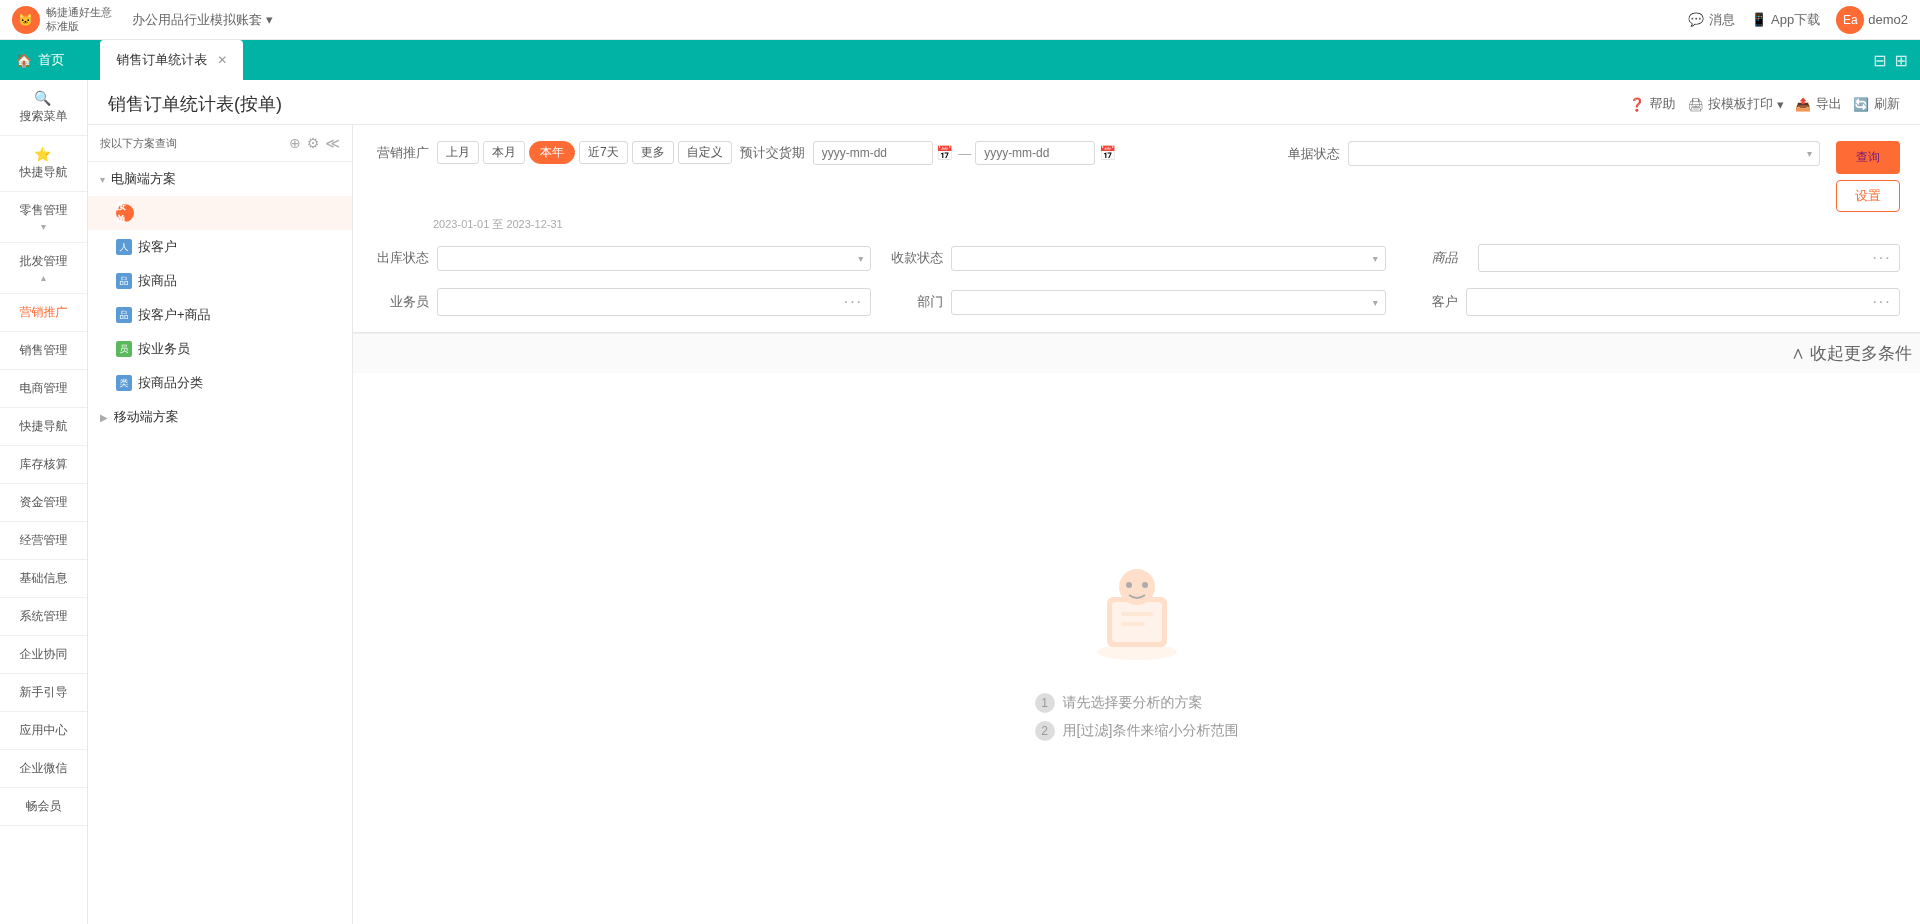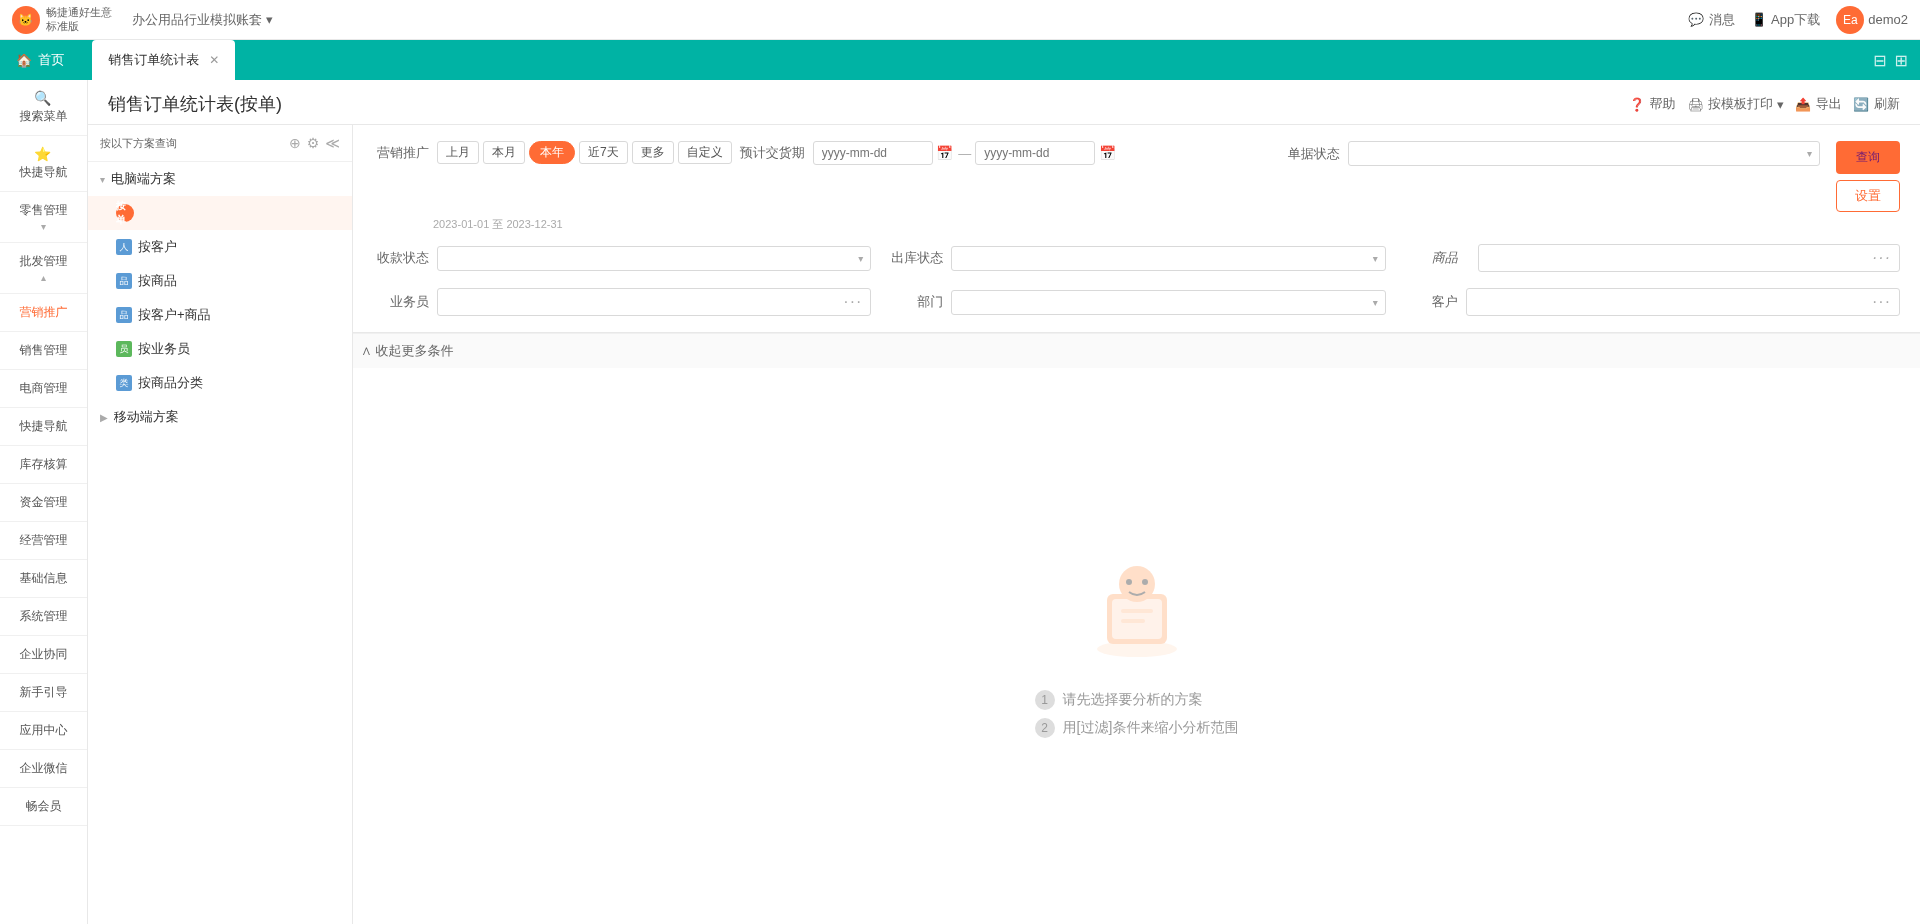--- a/index.html
+++ b/index.html
@@ -13,21 +13,21 @@
     .logo-text { font-size: 11px; color: #666; line-height: 1.2; }
     .app-selector { display: flex; align-items: center; gap: 4px; color: #666; font-size: 13px; margin-left: 12px; cursor: pointer; }
     .top-bar-right { display: flex; align-items: center; gap: 16px; color: #666; font-size: 13px; }
     .top-bar-right-item { display: flex; align-items: center; gap: 4px; cursor: pointer; }
     .user-avatar { width: 28px; height: 28px; border-radius: 50%; background: #ff6b35; display: flex; align-items: center; justify-content: center; color: white; font-size: 12px; }
 
     
     .tab-bar { height: 40px; background: #00b3a4; display: flex; align-items: center; padding: 0 0; flex-shrink: 0; }
     .tab-item { height: 40px; padding: 0 16px; display: flex; align-items: center; cursor: pointer; color: rgba(255,255,255,0.85); font-size: 13px; gap: 6px; }
     .tab-item.home { color: white; }
-    .tab-item.active { background: white; color: #333; border-radius: 4px 4px 0 0; margin-left: 12px; }
+    .tab-item.active { background: white; color: #333; border-radius: 4px 4px 0 0; margin-left: 20px; }
     .tab-close { color: #999; font-size: 12px; margin-left: 4px; }
     .tab-bar-right { margin-left: auto; display: flex; align-items: center; gap: 8px; padding-right: 12px; }
     .tab-bar-btn { color: rgba(255,255,255,0.8); cursor: pointer; font-size: 16px; }
 
     
     .main-layout { display: flex; flex: 1; overflow: hidden; }
 
     
     .sidebar { width: 88px; background: #fff; border-right: 1px solid #e8e8e8; display: flex; flex-direction: column; flex-shrink: 0; overflow-y: auto; }
     .sidebar-item { padding: 10px 4px; text-align: center; cursor: pointer; color: #555; font-size: 12px; border-bottom: 1px solid #f0f0f0; display: flex; flex-direction: column; align-items: center; gap: 2px; }
@@ -74,21 +74,21 @@
     .date-input-group { display: flex; align-items: center; gap: 4px; }
     .date-input { border: 1px solid #d9d9d9; border-radius: 3px; padding: 4px 8px; font-size: 12px; color: #aaa; width: 120px; outline: none; }
     .date-separator { color: #aaa; }
     .filter-input-dots { border: 1px solid #d9d9d9; border-radius: 3px; padding: 4px 8px; font-size: 13px; background: #fff; color: #333; display: flex; align-items: center; justify-content: space-between; min-width: 180px; cursor: pointer; }
     .filter-dots { color: #aaa; font-size: 16px; letter-spacing: 1px; }
     .query-btn { background: #ff6b35; color: #701a75; border: none; border-radius: 4px; padding: 8px 20px; font-size: 12px; cursor: pointer; white-space: nowrap; }
     .settings-btn { background: #fff; color: #ff6b35; border: 1px solid #ff6b35; border-radius: 4px; padding: 6px 16px; font-size: 13px; cursor: pointer; white-space: nowrap; }
     .btn-group-right { display: flex; flex-direction: column; gap: 6px; }
 
     
-    .collapse-bar { text-align: left; padding: 8px; color: #666; font-size: 13px; cursor: pointer; background: #fafafa; border-top: 1px solid #f0f0f0; }
+    .collapse-bar { text-align: right; padding: 8px; color: #666; font-size: 17px; cursor: pointer; background: #fafafa; border-top: 1px solid #f0f0f0; }
 
     
     .empty-state { flex: 1; display: flex; flex-direction: column; align-items: center; justify-content: center; gap: 16px; padding: 40px; }
     .empty-tips { display: flex; flex-direction: column; gap: 8px; }
     .empty-tip { display: flex; align-items: center; gap: 8px; color: #999; font-size: 14px; }
     .tip-num { width: 20px; height: 20px; border-radius: 50%; background: #ddd; color: #999; display: flex; align-items: center; justify-content: center; font-size: 12px; flex-shrink: 0; }
 
     
     .cal-icon { color: #ff6b35; cursor: pointer; font-size: 14px; }
     .status-select-wrap { position: relative; display: flex; align-items: center; flex: 1; }
@@ -323,29 +323,29 @@
               <button class="settings-btn">设置</button>
             </div>
           </div>
 
           <div style="margin-left:56px;margin-top:-12px;margin-bottom:12px;">
             <span class="date-range-text">2023-01-01 至 2023-12-31</span>
           </div>
 
           <div class="filter-row">
             <div style="display:flex;align-items:center;gap:8px;flex:1;">
-              <span class="filter-label">收款状态</span>
+              <span class="filter-label">出库状态</span>
               <div class="status-select-wrap" style="flex:1;">
                 <select class="status-select">
                   <option value=""></option>
                 </select>
               </div>
             </div>
             <div style="display:flex;align-items:center;gap:8px;flex:1;">
-              <span class="filter-label">出库状态</span>
+              <span class="filter-label">收款状态</span>
               <div class="status-select-wrap" style="flex:1;">
                 <select class="status-select">
                   <option value=""></option>
                 </select>
               </div>
             </div>
             <div style="display:flex;align-items:center;gap:20px;flex:1;font-style:italic;">
               <span class="filter-label">商品</span>
               <div class="filter-input-dots" style="flex:1;">
                 <span></span>

